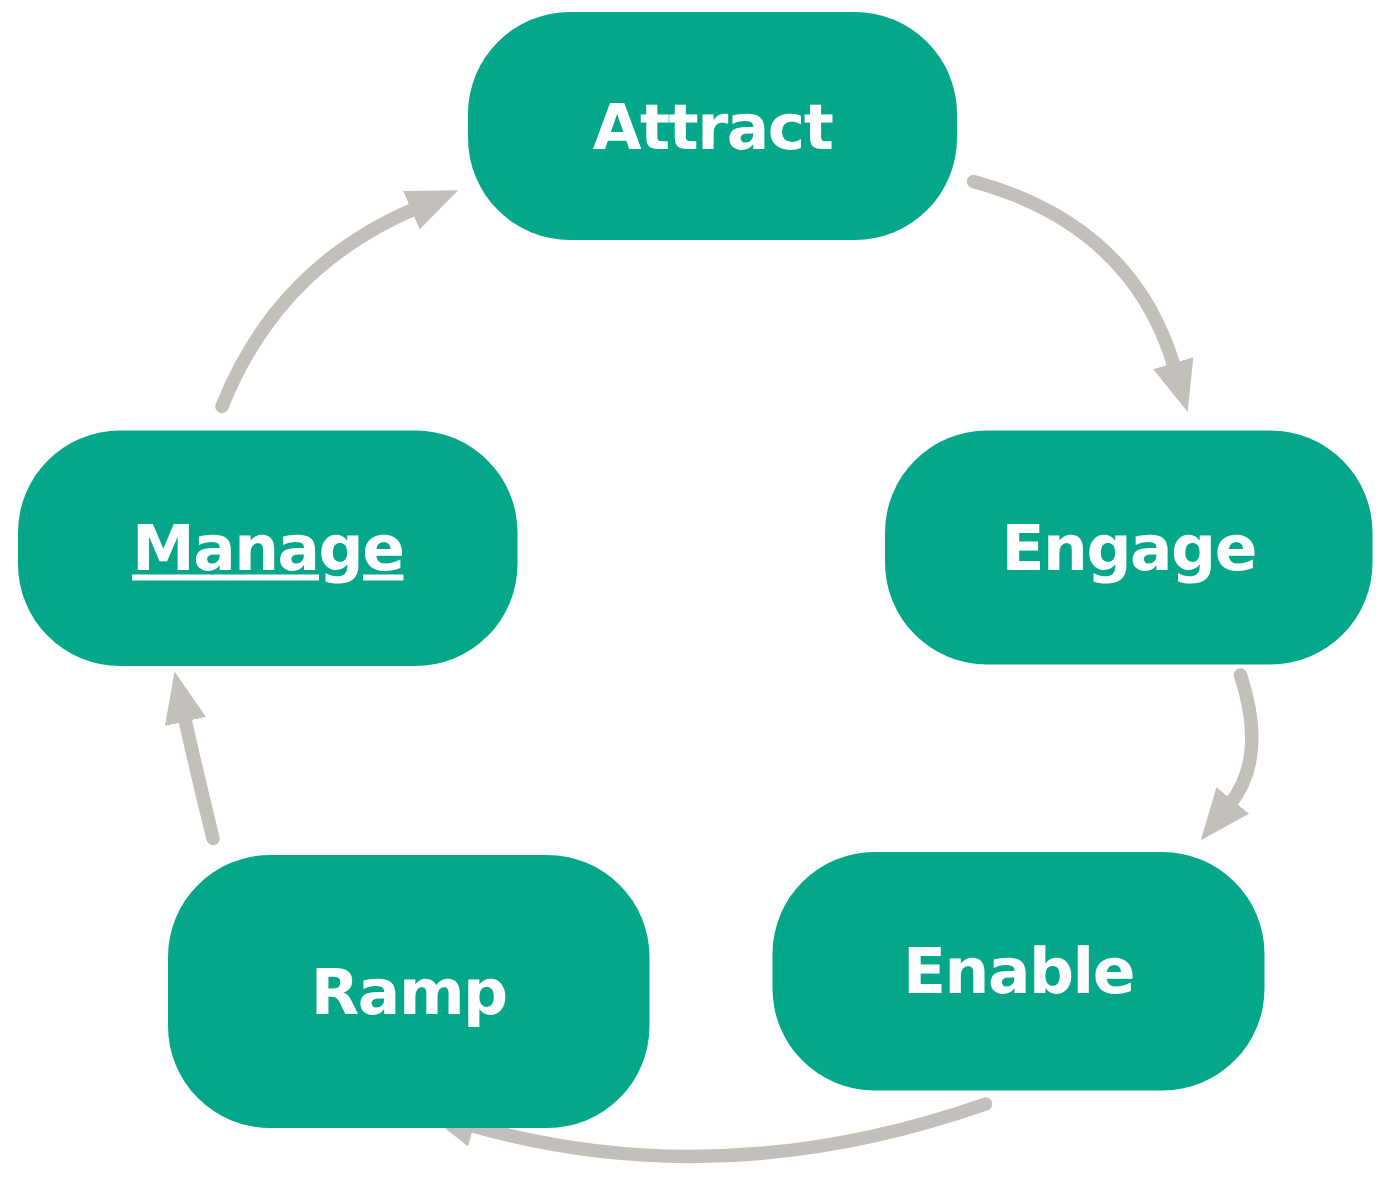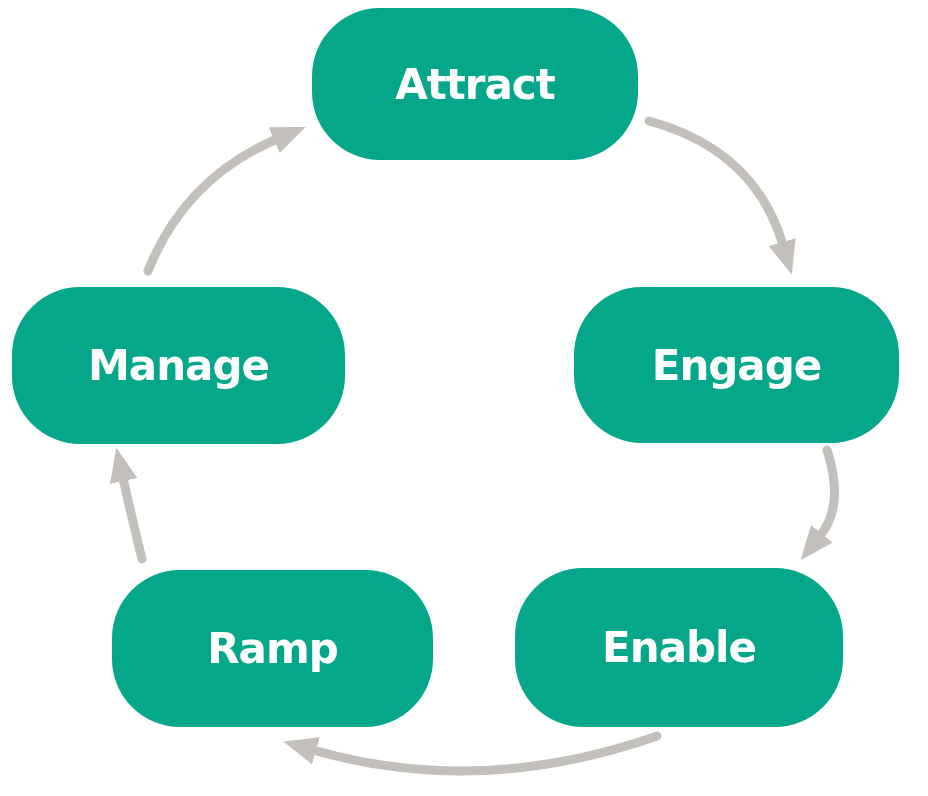--- a/index.html
+++ b/index.html
@@ -24,24 +24,24 @@
     color: var(--node-text);
     display: flex;
     align-items: center;
     justify-content: center;
     font-weight: bold;
     font-size: 42px;
     letter-spacing: -1px;
     border-radius: 68px;
   }
   .node-attract { left: 312px; top: 8px;   width: 326px; height: 152px; }
-  .node-engage  { left: 574px; top: 287px; width: 325px; height: 156px; }
+  .node-engage  { left: 590px; top: 287px; width: 325px; height: 156px; }
   .node-enable  { left: 515px; top: 568px; width: 328px; height: 159px; }
-  .node-ramp    { left: 112px; top: 570px; width: 321px; height: 157px; text-align: center; }
-  .node-manage  { left: 12px;  top: 287px; width: 333px; height: 157px; }
+  .node-ramp    { left: 112px; top: 570px; width: 321px; height: 182px; text-align: center; }
+  .node-manage  { left: 12px;  top: 287px; width: 333px; height: 157px; text-decoration: underline; }
   .arrows-layer {
     position: absolute;
     left: 0; top: 0;
     width: 928px; height: 796px;
     pointer-events: none;
   }
   .arrow-path {
     fill: none;
     stroke: var(--arrow);
     stroke-width: 9;

